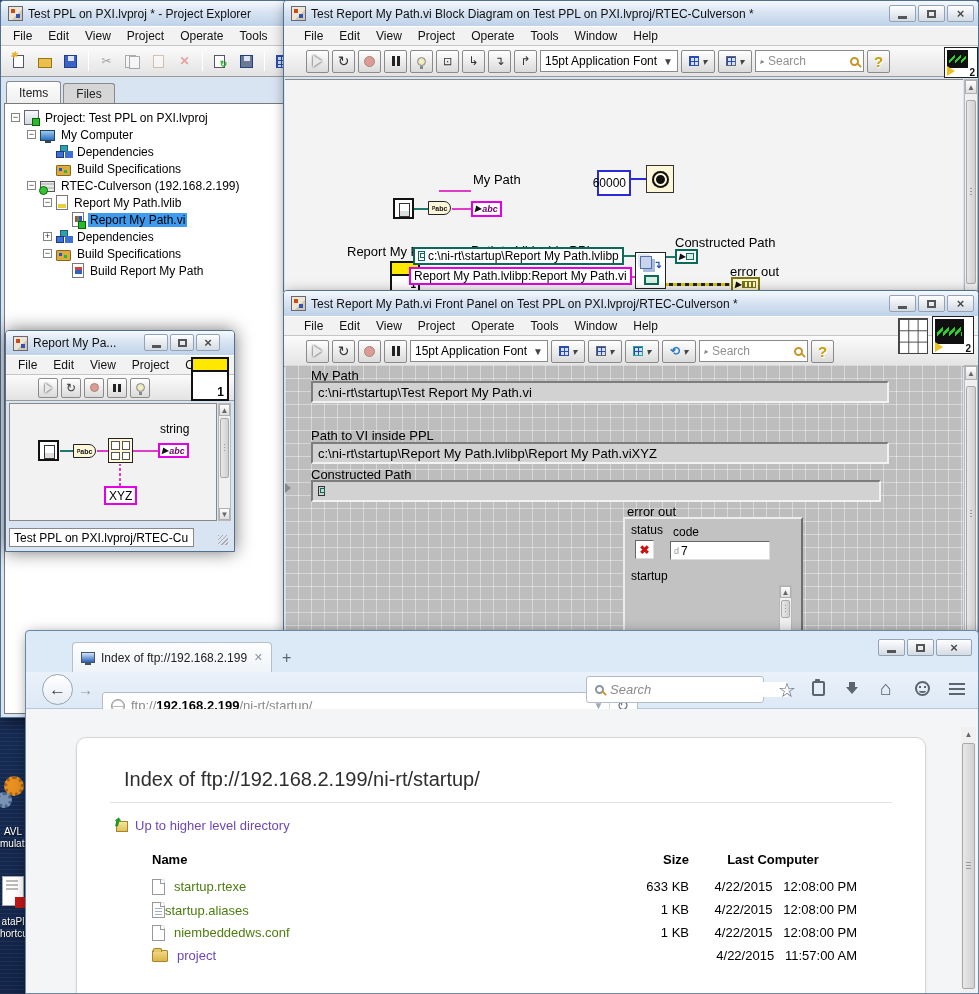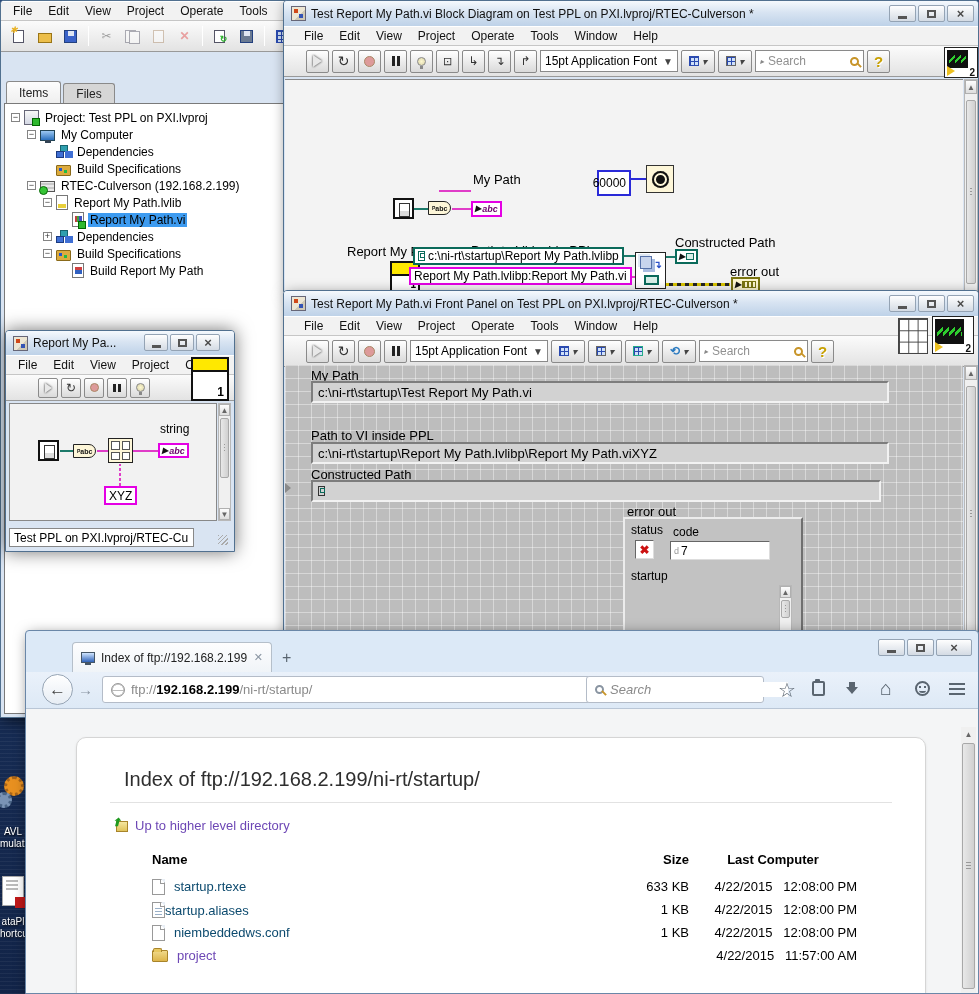--- a/index.html
+++ b/index.html
@@ -168,21 +168,21 @@
   linear-gradient(#5a6570,#5a6570) 0 5px/16px 2px no-repeat,linear-gradient(#5a6570,#5a6570) 0 10px/16px 2px no-repeat}
 .smiley{width:15px;height:15px;border-radius:50%;border:2px solid #5a6570;position:relative}
 .smiley::after{content:"";position:absolute;left:2px;top:3px;width:2px;height:2px;background:#5a6570;box-shadow:5px 0 0 #5a6570}
 .smiley::before{content:"";position:absolute;left:2px;bottom:1px;width:7px;height:3px;border-bottom:2px solid #5a6570;border-radius:50%}
 .dlarrow{position:relative;width:12px;height:14px}
 .dlarrow::before{content:"";position:absolute;left:3px;top:0;width:6px;height:6px;background:#5a6570}
 .dlarrow::after{content:"";position:absolute;left:0;top:5px;border-left:6px solid transparent;border-right:6px solid transparent;border-top:7px solid #5a6570}
 .clipb{width:13px;height:15px;border:2px solid #5a6570;border-radius:2px;position:relative}
 .clipb::after{content:"";position:absolute;left:1px;top:-4px;width:5px;height:3px;background:#5a6570;border-radius:1px}
 
-.ftp-link{color:#0c4a6e;text-decoration:none;font-size:13px}
+.ftp-link{color:#4d7c0f;text-decoration:none;font-size:13px}
 .ftp-visited{color:#6d47b5}
 .fi-file{width:13px;height:16px;background:#fff;border:1px solid #999;position:relative;flex:0 0 auto}
 .fi-file::after{content:"";position:absolute;right:-1px;top:-1px;border-left:4px solid transparent;border-top:4px solid #e8eef5;
   box-shadow:-1px 1px 0 #999}
 .fi-lines::before{content:"";position:absolute;left:2px;top:4px;width:7px;height:8px;
   background:repeating-linear-gradient(0deg,#9ab0c8 0 1px,transparent 1px 3px)}
 .fi-folder{width:16px;height:12px;background:linear-gradient(#f0d98a,#ddb54a);border:1px solid #a8842a;border-radius:1px;position:relative;flex:0 0 auto}
 .fi-folder::after{content:"";position:absolute;left:0;top:-3px;width:7px;height:3px;background:#e8c860;border:1px solid #a8842a;border-bottom:none;border-radius:2px 2px 0 0}
 .upicon{position:relative;width:16px;height:13px;flex:0 0 auto}
 .upicon .fold{position:absolute;right:0;bottom:0;width:12px;height:11px;background:linear-gradient(#f4e6a0,#e0c35a);border:1px solid #a8842a}
@@ -209,20 +209,24 @@
       <i style="position:absolute;right:-3px;bottom:-3px;width:11px;height:11px;background:#c01818"></i>
       <i style="position:absolute;left:3px;top:3px;width:12px;height:2px;background:#bbb;box-shadow:0 4px 0 #bbb,0 8px 0 #bbb"></i>
     </div>
     <div class="dt-label" style="position:absolute;left:0;top:168px;width:26px">
       <div>ataPl</div>
         <div>hortcu</div>
     </div>
   </div>
 
   <section class="win" id="win-pe" style="left:0;top:0;width:290px;height:718px;z-index:10">
+    <div class="tbar">
+      <i class="lvico"></i>
+      <span>Test PPL on PXI.lvproj * - Project Explorer</span>
+    </div>
     <div class="mbar">
       <span class="mi">File</span>
       <span class="mi">Edit</span>
       <span class="mi">View</span>
       <span class="mi">Project</span>
       <span class="mi">Operate</span>
       <span class="mi">Tools</span>
       <span class="mi">Window</span>
     </div>
     <div class="lvtb">
@@ -649,21 +653,21 @@
     <div class="fftab" style="left:46px;top:11px;width:200px;height:30px">
       <i class="favicon"></i>
       <span style="flex:1;overflow:hidden;white-space:nowrap">Index of ftp://192.168.2.199...</span>
       <span style="color:#8a95a2;font-size:11px">✕</span>
     </div>
     <span class="ffbtn" style="position:absolute;left:256px;top:18px;font-size:16px;color:#5a6570">+</span>
 
     <div style="position:absolute;left:0;top:41px;right:0;height:37px;background:linear-gradient(#eaf1fa,#dde9f6);border-bottom:1px solid #b9c6d6">
       <span style="position:absolute;left:16px;top:2px;width:31px;height:31px;border-radius:50%;border:1px solid #97a5b5;background:linear-gradient(#fff,#e7edf4);display:flex;align-items:center;justify-content:center;color:#444;font-size:17px;font-weight:700">←</span>
       <span style="position:absolute;left:52px;top:9px;color:#8a95a2;font-size:15px;font-weight:700">→</span>
-      <div class="urlfield" style="left:76px;top:4px;width:536px">
+      <div class="urlfield" style="left:76px;top:20px;width:536px">
         <i class="globe"></i>
         <span style="white-space:nowrap;overflow:hidden;flex:1">
           <span style="color:#8a8a8a">ftp://</span><span style="color:#000;font-weight:700">192.168.2.199</span><span style="color:#8a8a8a">/ni-rt/startup/</span>
         </span>
         <i class="dd" style="color:#a0aab8">▼</i>
         <i style="width:1px;height:18px;background:#d4dae2"></i>
         <span style="color:#6a7584;font-size:15px">↻</span>
       </div>
       <div class="searchfield" style="left:560px;top:4px;width:178px">
         <i class="mag" style="border-color:#8a95a2"></i>

